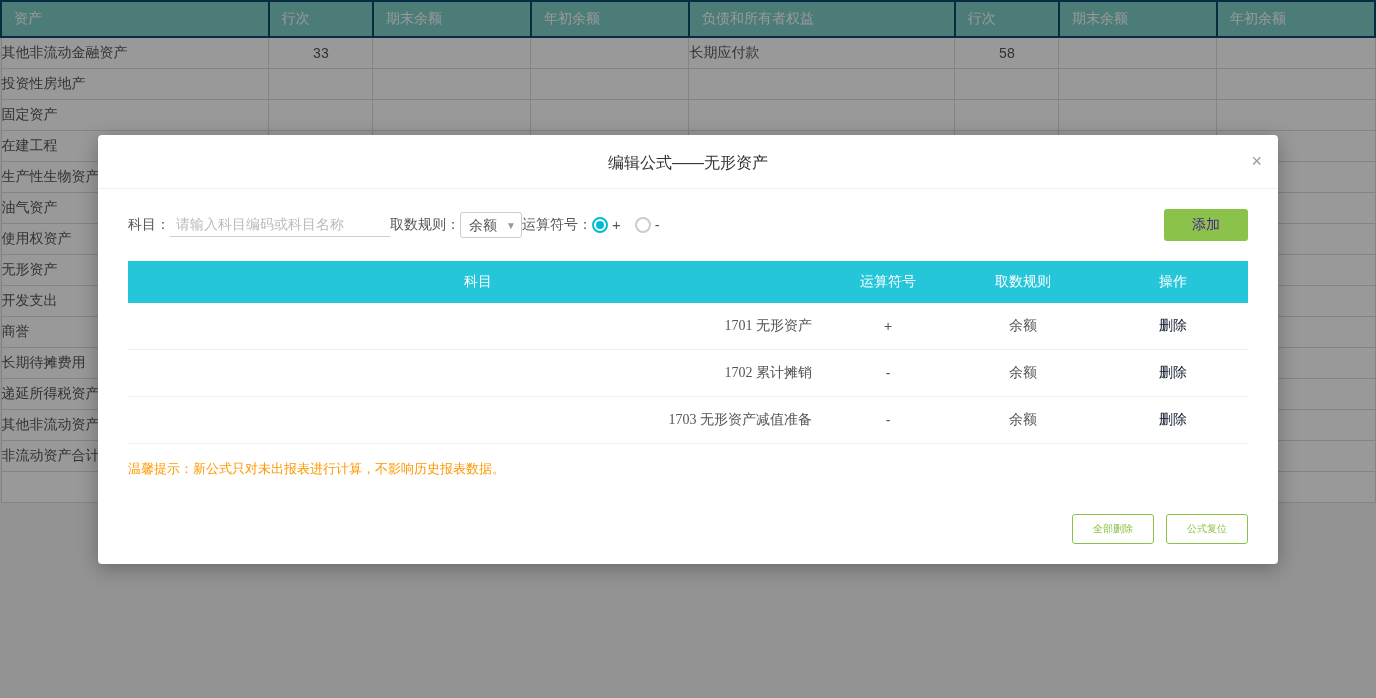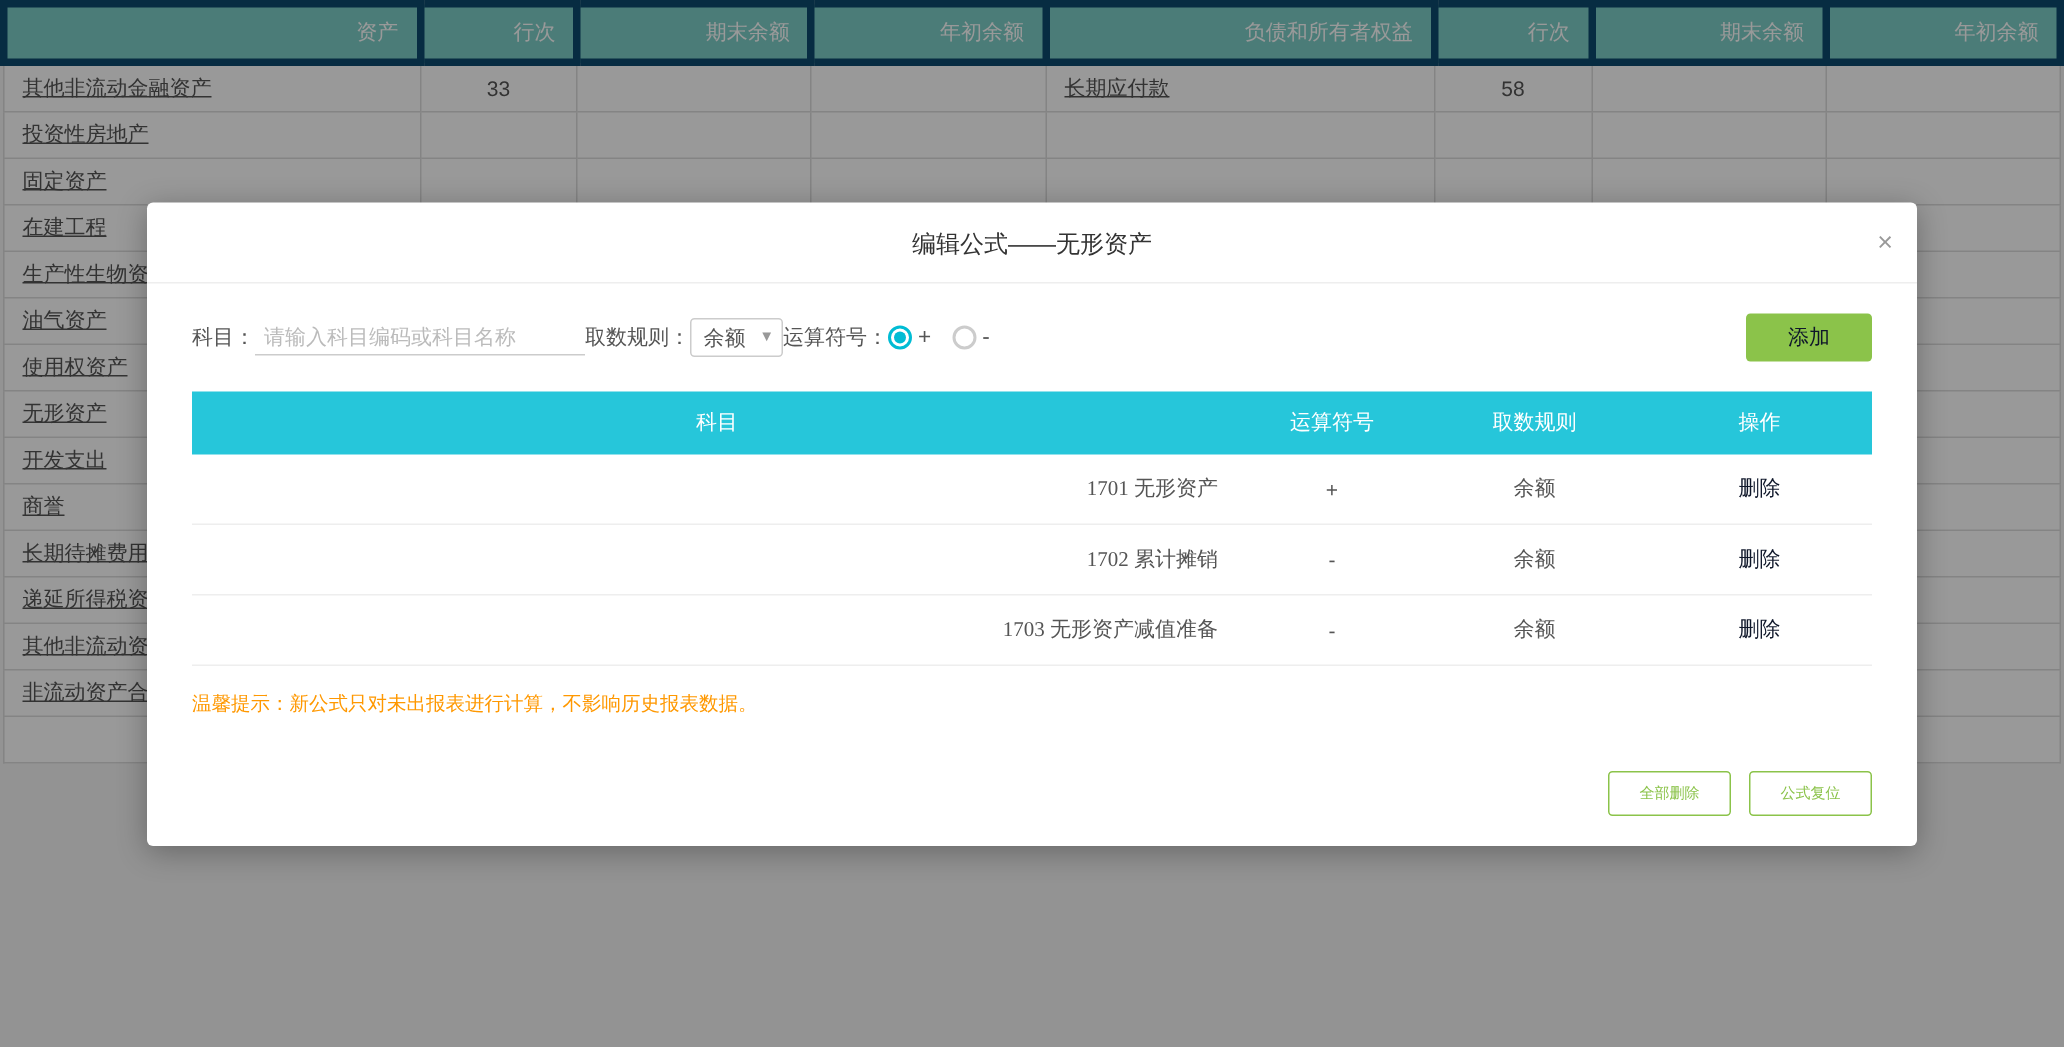--- a/index.html
+++ b/index.html
@@ -23,37 +23,36 @@
     .bg-table {
       width: 100%;
       border-collapse: collapse;
       color: #555;
     }
 
     .bg-table th {
       background: #7ecfc8;
       color: #fff;
       padding: 8px 12px;
-      text-align: right;
-      border: 5px solid #0c4a6e;
+      text-align: left;
+      border: 2px solid #0c4a6e;
       font-weight: normal;
     }
 
     .bg-table td {
       padding: 6px 12px;
       text-align: center;
       border: 1px solid #ddd;
       background: #fff;
       color: #555;
     }
 
     .bg-table td.left-label {
       text-align: left;
-      padding-left: 12px;
-      text-decoration: underline;
+      padding-left: 0;
     }
 
     
     .overlay {
       position: absolute;
       top: 0; left: 0; right: 0; bottom: 0;
       background: rgba(0,0,0,0.4);
       display: flex;
       align-items: center;
       justify-content: center;
@@ -194,21 +193,21 @@
     }
 
     .radio-label {
       color: #555;
       font-size: 15px;
     }
 
     
     .btn-add {
       background: #8bc34a;
-      color: #0f172a;
+      color: #4c1d95;
       border: none;
       border-radius: 3px;
       padding: 7px 28px;
       font-size: 14px;
       cursor: pointer;
       margin-left: auto;
       text-align: right;
     }
 
     

